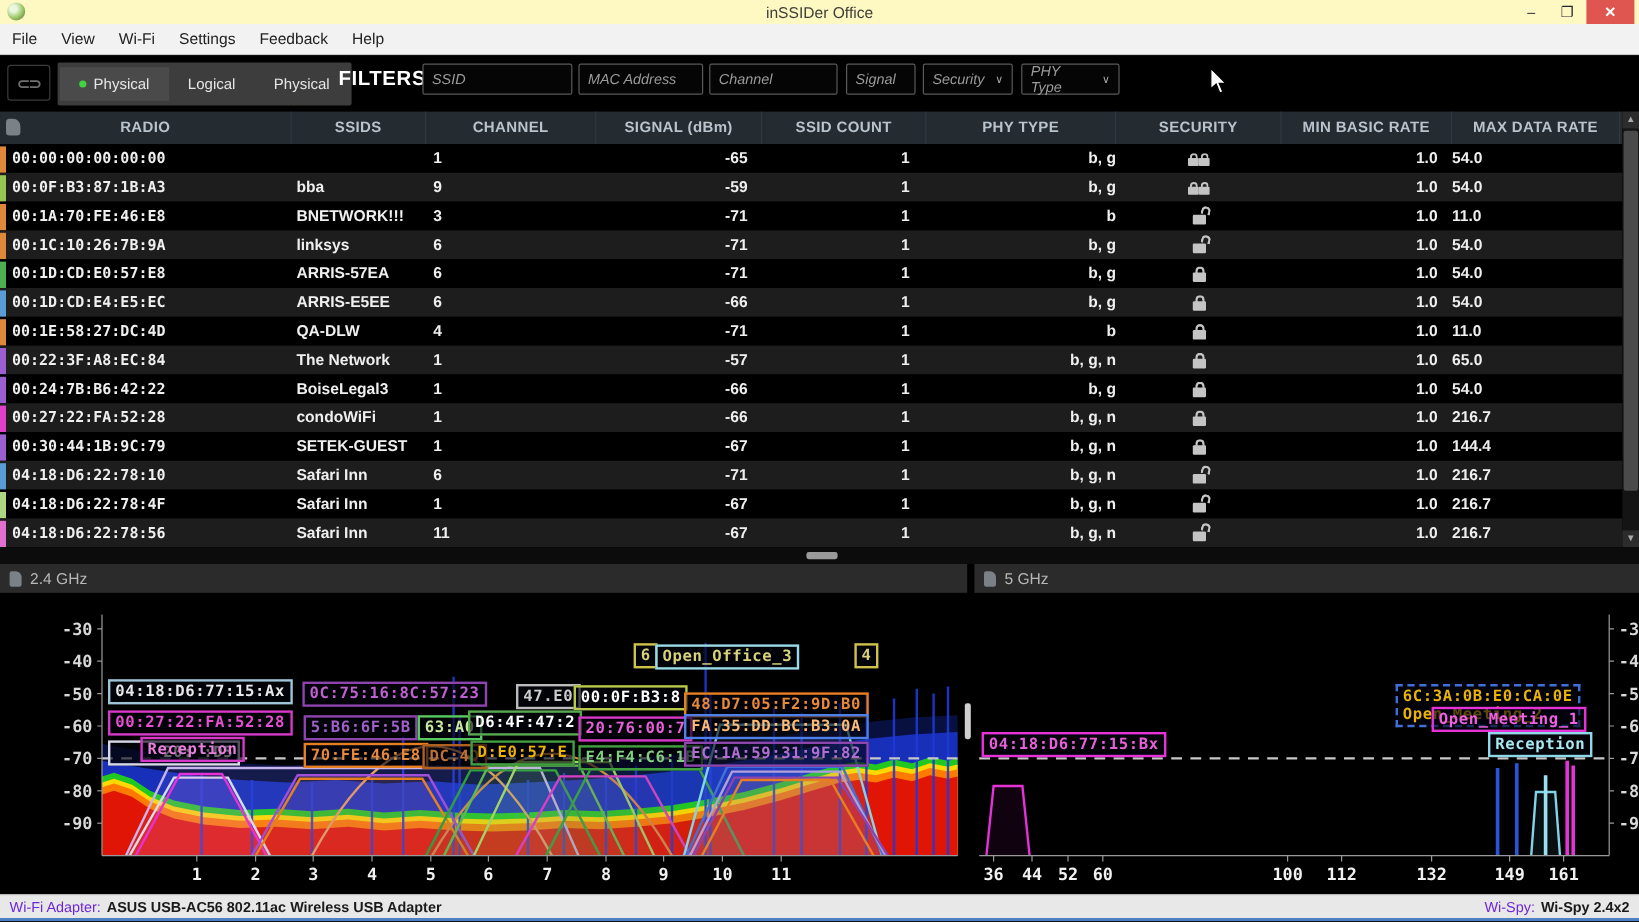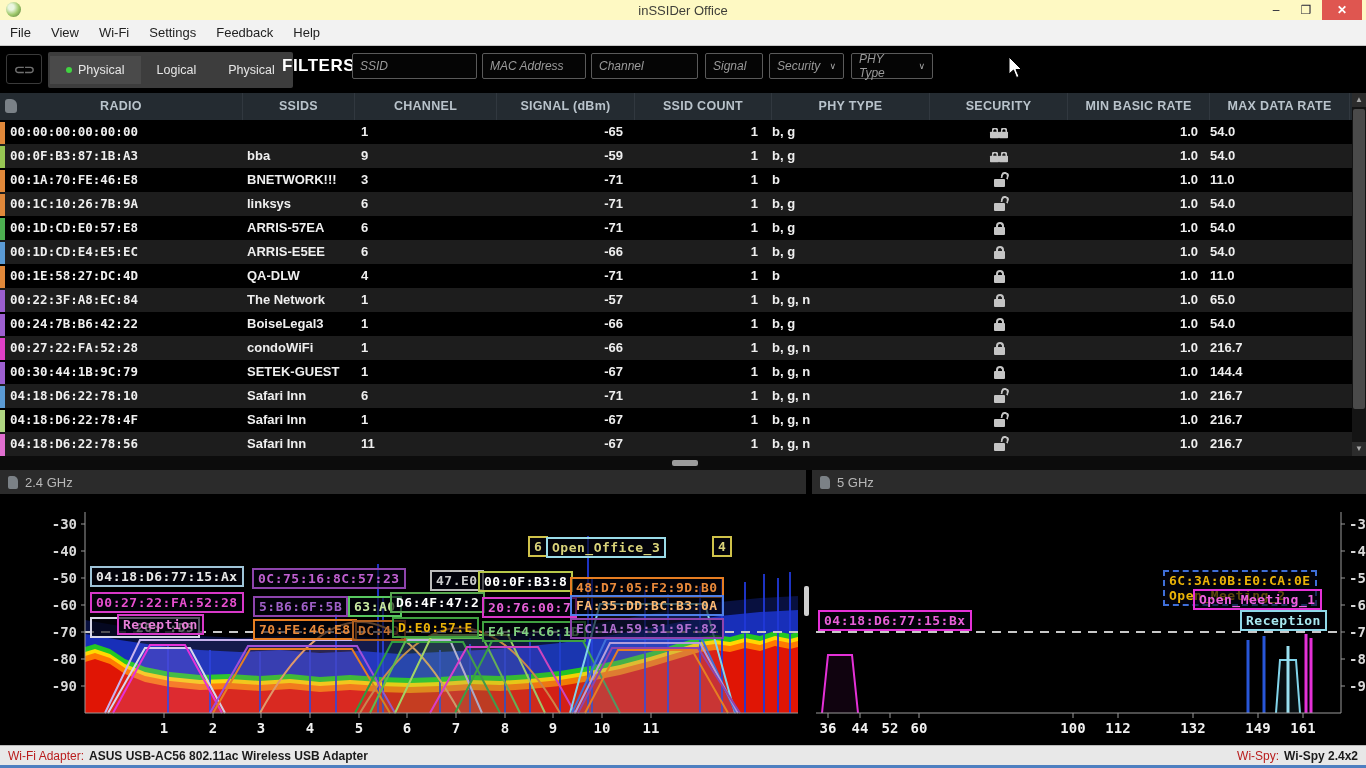--- a/index.html
+++ b/index.html
@@ -55,21 +55,21 @@
     align-items:center;}
   .trow.odd{background:#000;}
   .trow.even{background:#1d1d1d;}
   .strip{width:5px;height:22px;margin-top:1px;}
   .cell{font-size:13px;color:#efefef;white-space:nowrap;overflow:hidden;line-height:24px;}
   .c-radio{font-family:"DejaVu Sans Mono",monospace;font-weight:600;padding-left:4px;font-size:12.5px;}
   .c-ssid{padding-left:4px;font-weight:600;}
   .c-ch{padding-left:6px;font-weight:600;}
   .c-sig{text-align:right;padding-right:12px;font-weight:600;}
   .c-cnt{text-align:right;padding-right:14px;font-weight:600;}
-  .c-phy{text-align:left;font-weight:600;}
+  .c-phy{text-align:right;font-weight:600;}
   .c-sec{display:flex;justify-content:center;align-items:center;height:24px;}
   .c-min{text-align:right;padding-right:12px;font-weight:600;}
   .c-max{text-align:left;padding-right:12px;font-weight:600;}
   .padlock{position:relative;width:11px;height:8px;background:#c4c4c4;border-radius:1px;
     display:inline-block;margin-top:5px;}
   .padlock:before{content:"";position:absolute;left:2px;top:-5px;width:4px;height:4px;
     border:2px solid #c4c4c4;border-bottom:none;border-radius:4px 4px 0 0;}
   .padlock.open:before{left:auto;right:-4px;transform:rotate(14deg);top:-7px;height:5px;}
   .padlock.mini{transform:scale(.82);margin:5px -1px 0 -1px;}
   
@@ -92,21 +92,21 @@
   .psvg{position:absolute;left:0;top:24px;}
   .vgrip{position:absolute;left:804px;top:586px;width:5px;height:30px;background:#cfcfcf;
     border-radius:2px;}
   .netlabel{position:absolute;font-family:"DejaVu Sans Mono",monospace;font-size:13px;
     font-weight:bold;letter-spacing:.5px;line-height:15px;padding:1px 4px;
     border:2px solid #fff;background:rgba(4,4,14,.62);white-space:pre-line;}
   .netlabel.dash{border-style:dashed;}
   
   .statusbar{position:absolute;left:0;top:745px;width:1366px;height:20px;background:#e8e8e8;
     border-top:1px solid #b9b9b9;display:flex;align-items:center;font-size:12px;box-sizing:border-box;}
-  .statlabel{color:#b91c1c;margin-left:8px;}
+  .statlabel{color:#6d28d9;margin-left:8px;}
   .statval{color:#1a1a1a;font-weight:bold;margin-left:5px;}
   .statright{margin-left:auto;display:flex;align-items:center;margin-right:8px;}
   .taskstrip{position:absolute;left:0;top:765px;width:1366px;height:3px;background:#4e7fc0;}
   .cursor{position:absolute;left:1008px;top:57px;}
 </style>
 </head>
 <body>
 
 <div class="screen">
 

